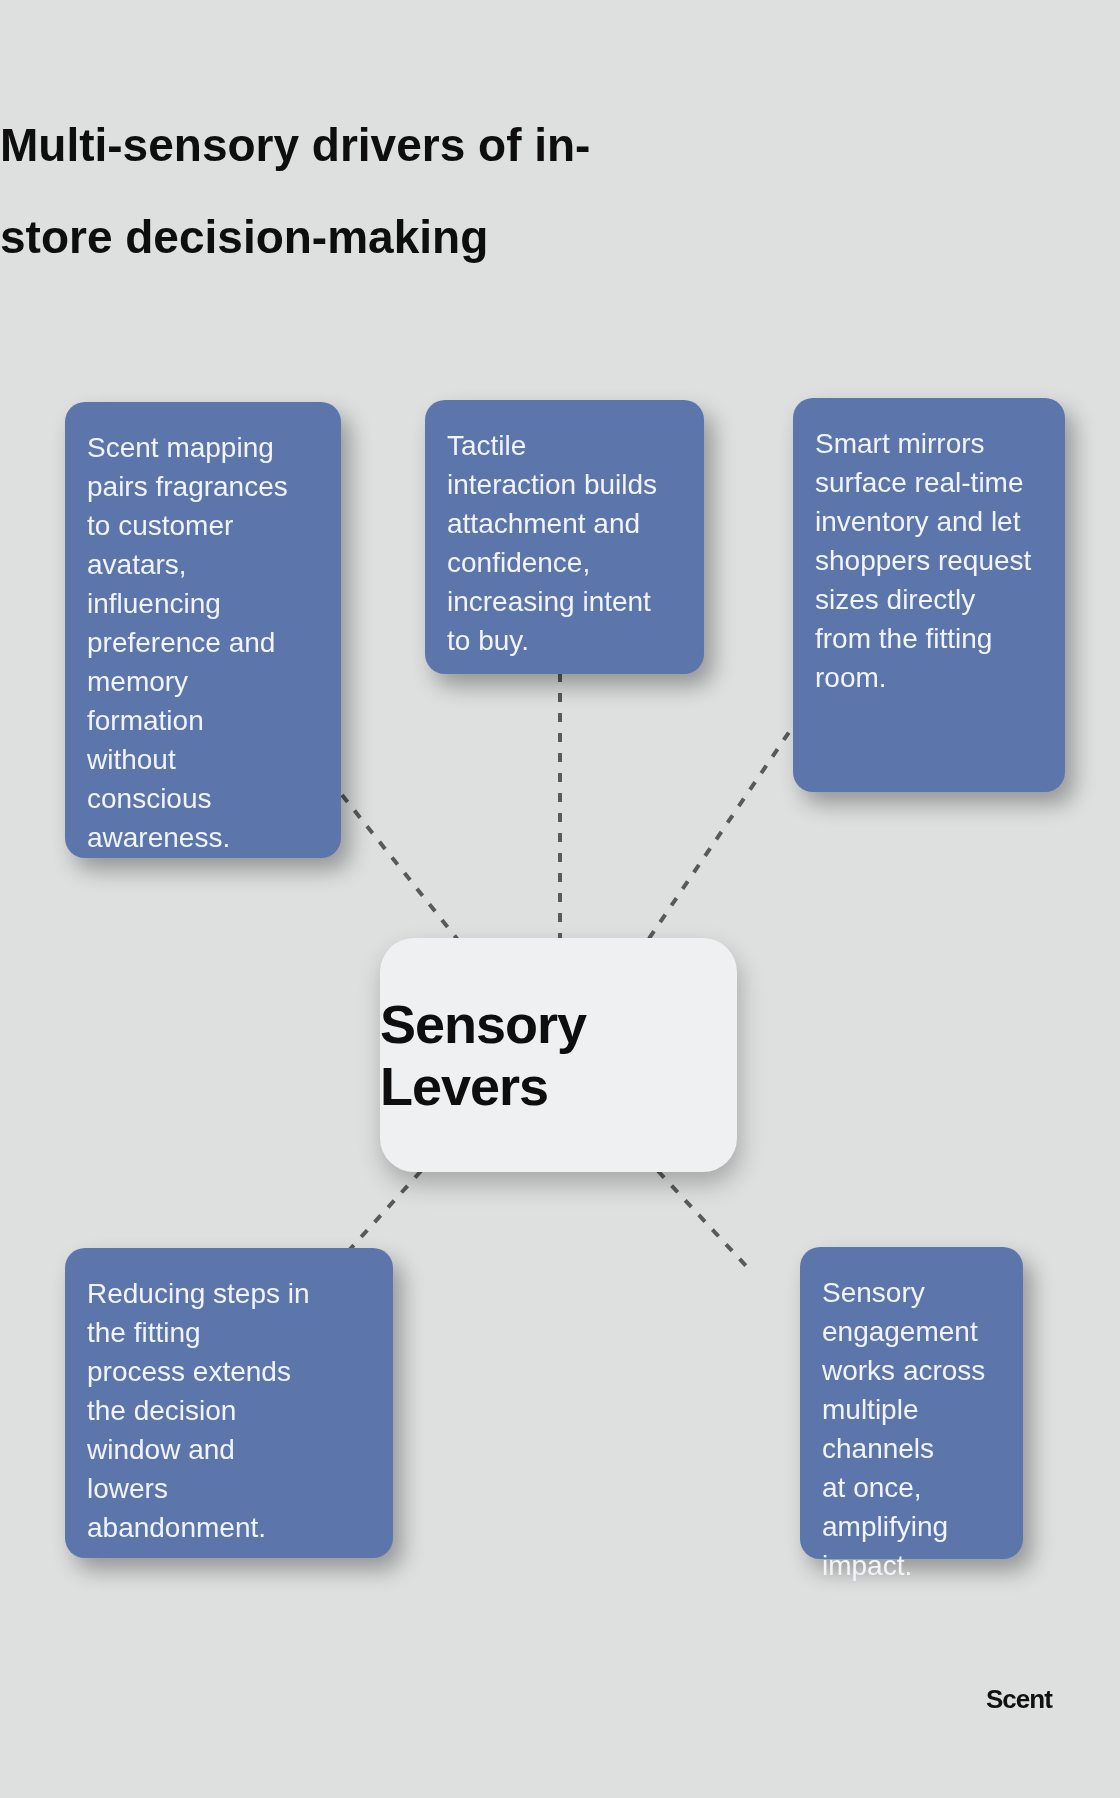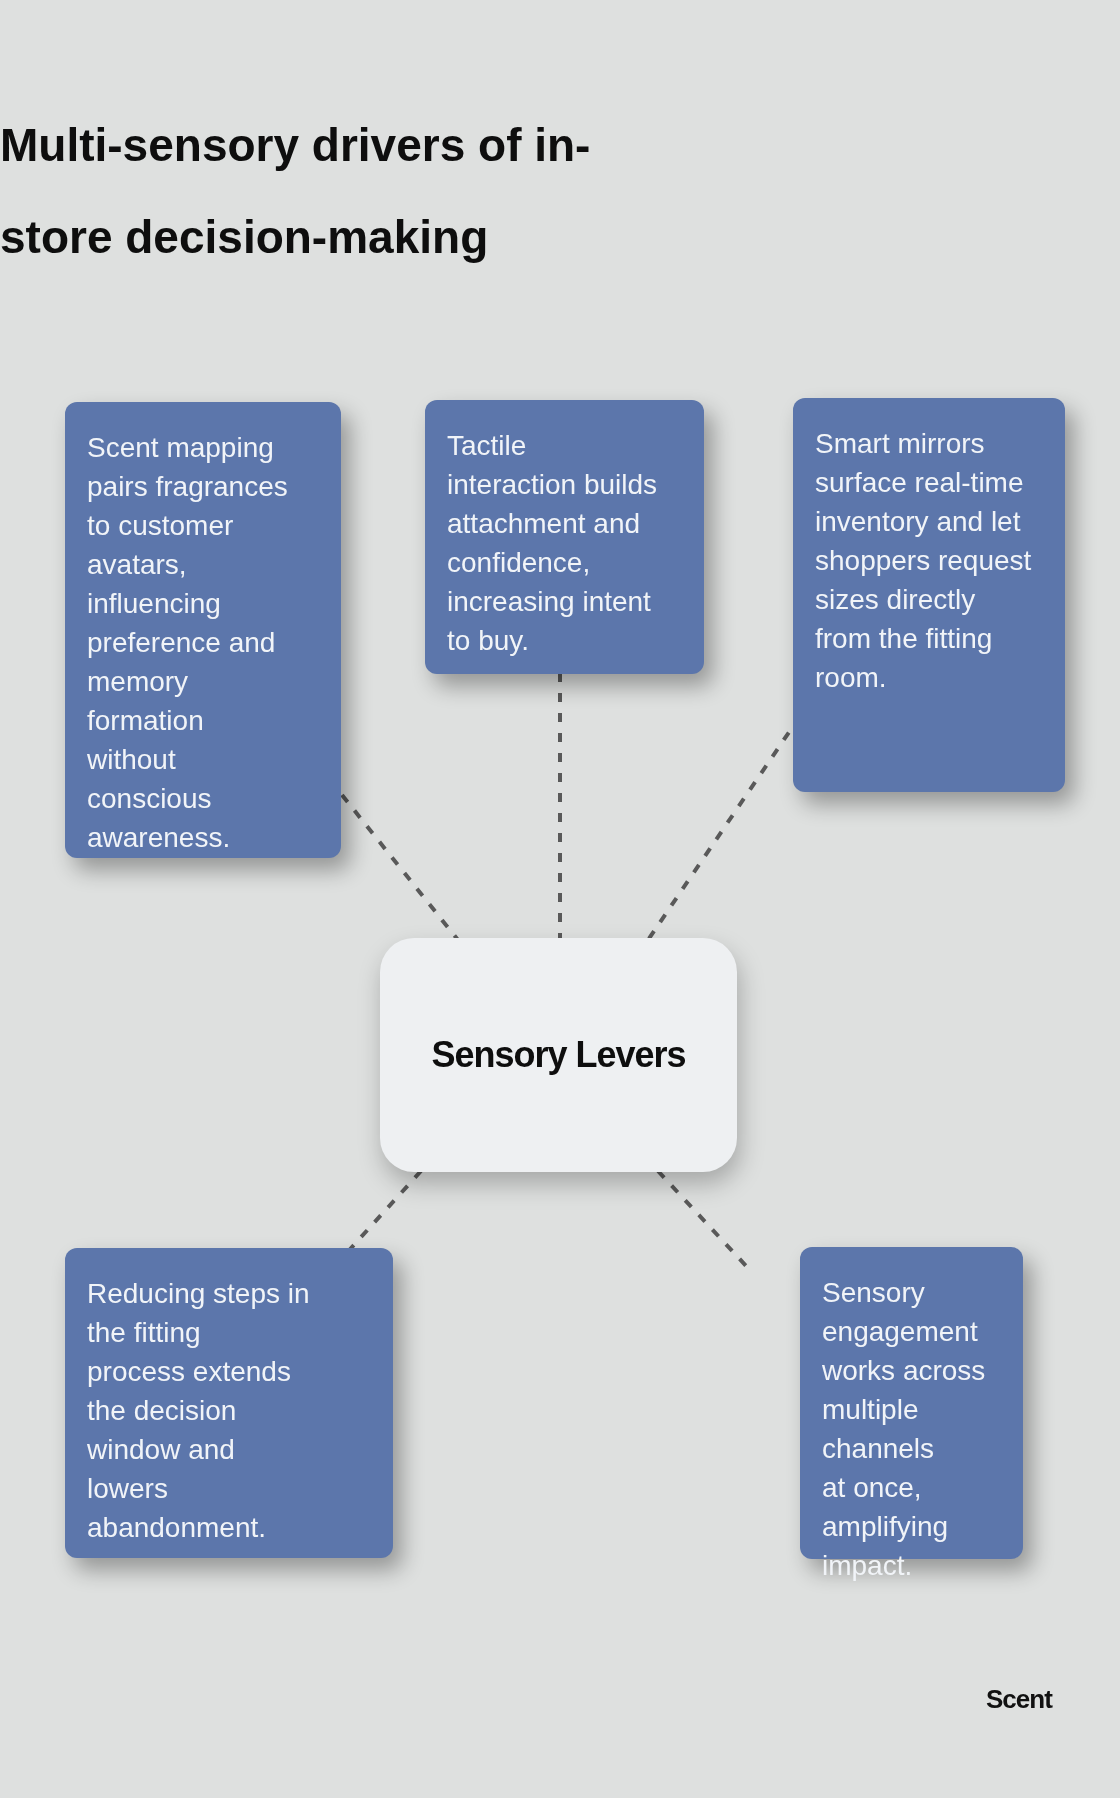--- a/index.html
+++ b/index.html
@@ -38,21 +38,21 @@
   }
   .connectors line {
     stroke: var(--connector, #595959);
     stroke-width: 4;
     stroke-dasharray: 9 11;
   }
   .node {
     position: absolute;
     background: var(--node-fill, #5C76AB);
     color: var(--node-text, #F1F4F8);
-    border-radius: 12px;
+    border-radius: 20px;
     font-size: 28px;
     line-height: 39px;
     padding: 26px 22px;
     white-space: pre-line;
     box-shadow: 9px 12px 22px rgba(0,0,0,0.33);
   }
   #node-scent    { left: 65px;  top: 402px;  width: 276px; height: 456px; }
   #node-tactile  { left: 425px; top: 400px;  width: 279px; height: 274px; }
   #node-mirrors  { left: 793px; top: 398px;  width: 272px; height: 394px; }
   #node-fitting  { left: 65px;  top: 1248px; width: 328px; height: 310px; }
@@ -62,21 +62,21 @@
     left: 380px; top: 938px;
     width: 357px; height: 234px;
     background: var(--center-fill, #EEF0F2);
     border-radius: 34px;
     display: flex;
     align-items: center;
     justify-content: center;
     box-shadow: 3px 12px 24px rgba(0,0,0,0.25);
   }
   .center-label {
-    font-size: 36px;
+    font-size: 54px;
     font-weight: 700;
     letter-spacing: -1px;
     color: var(--text-dark, #0E0E0E);
   }
   .brand-logo {
     position: absolute;
     left: 986px; top: 1684px;
     font-size: 26px;
     font-weight: 700;
     letter-spacing: -1px;

